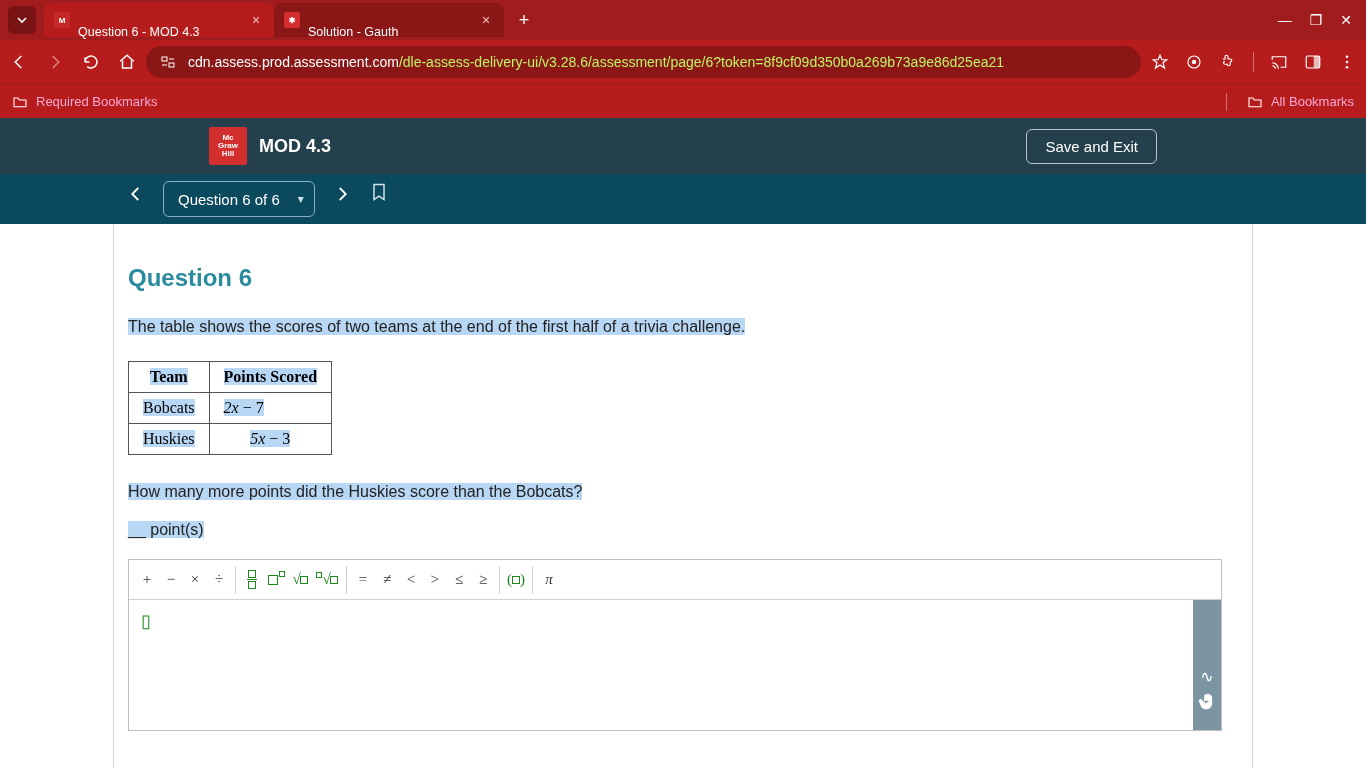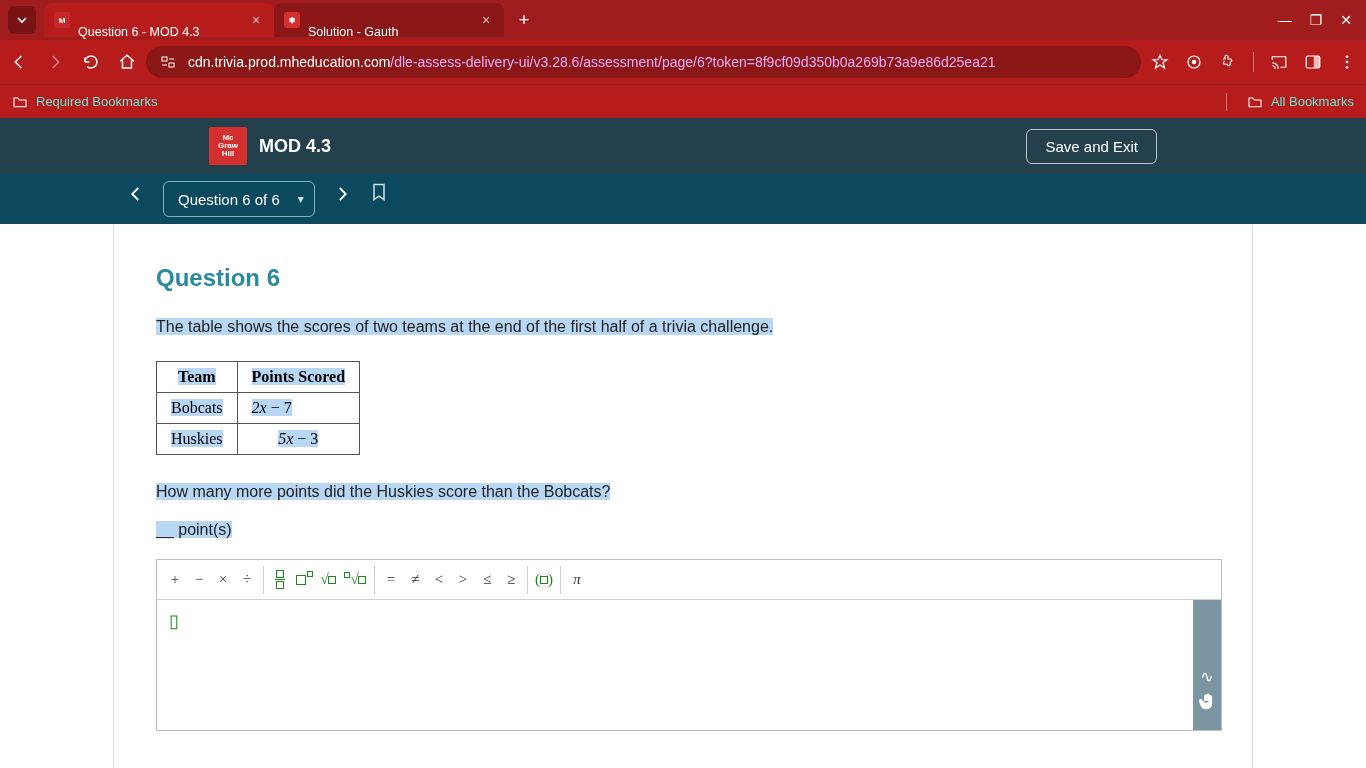--- a/index.html
+++ b/index.html
@@ -21,25 +21,25 @@
   .window-controls { margin-left:auto; display:flex; gap:18px; padding-right:14px; color:#fff; }
   .window-controls span { font-size:14px; }
 
   .toolbar { display:flex; align-items:center; height:44px; background:#b71c1c; padding: 0 10px; gap:10px; }
   .nav-icons { display:flex; align-items:center; gap:18px; color:#fff; }
   .nav-icons svg { width:18px; height:18px; }
   .addressbar { flex:1; display:flex; align-items:center; height:32px; background:#8a1616; border-radius:16px; padding:0 12px; gap:10px; color:#f4c7c7; font-size:14px; }
   .addressbar .site-chip { width:20px; height:20px; display:flex; align-items:center; justify-content:center; }
   .addressbar .url { white-space:nowrap; overflow:hidden; }
   .addressbar .url .host { color:#ffffff; }
-  .addressbar .url .rest { color:#f0abfc; }
+  .addressbar .url .rest { color:#bef264; }
   .right-icons { display:flex; align-items:center; gap:16px; color:#fff; }
   .right-icons .sep { width:1px; height:20px; background:#d07070; }
 
-  .bookmarksbar { display:flex; align-items:center; height:34px; background:#b71c1c; padding:0 12px; color:#5eead4; font-size:13px; border-top:1px solid #a11c1c; }
+  .bookmarksbar { display:flex; align-items:center; height:34px; background:#b71c1c; padding:0 12px; color:#f9a8d4; font-size:13px; border-top:1px solid #a11c1c; }
   .bookmarksbar .left { display:flex; align-items:center; gap:8px; }
   .bookmarksbar .right { margin-left:auto; display:flex; align-items:center; gap:8px; }
   .bookmarksbar .sep { width:1px; height:18px; background:#d07070; margin-right:12px; }
 
   
   .app-header { background:#23404c; height:56px; display:flex; align-items:center; padding:0 0; }
   .app-header-inner { width:948px; margin:0 auto; display:flex; align-items:center; }
   .brand { display:flex; align-items:center; gap:12px; }
   .brand-logo { width:38px; height:38px; background:#d32f2f; color:#fff; font-size:8px; font-weight:bold; display:flex; flex-direction:column; align-items:center; justify-content:center; line-height:1; border-radius:2px; }
   .brand-title { color:#fff; font-weight:bold; font-size:18px; }
@@ -47,21 +47,21 @@
 
   .subnav { background:#0b4a5e; height:50px; display:flex; align-items:center; }
   .subnav-inner { width:1120px; margin:0 auto; display:flex; gap:14px; }
   .arrow-btn { width:26px; height:26px; display:flex; align-items:center; justify-content:center; color:#fff; }
   .q-select { border:1px solid #87b0bd; color:#fff; border-radius:6px; height:36px; padding:0 34px 0 14px; font-size:15px; display:flex; align-items:center; position:relative; }
   .q-select::after { content:"▾"; position:absolute; right:10px; font-size:12px; color:#cfe2e8; }
   .bookmark-icon { color:#cfe2e8; }
 
   
   .page-bg { background:#fff; height: calc(768px - 40px - 44px - 34px - 56px - 50px); overflow:auto; }
-  .content-wrap { width:1140px; margin:0 auto; background:#fff; border-left:1px solid #d9d9d9; border-right:1px solid #d9d9d9; min-height:100%; padding:40px 30px 0 42px; position:relative;}
+  .content-wrap { width:1140px; margin:0 auto; background:#fff; border-left:1px solid #d9d9d9; border-right:1px solid #d9d9d9; min-height:100%; padding:40px 30px 0 14px; position:relative;}
   .q-title { color:#2a8a9e; font-size:24px; font-weight:600; margin-bottom:26px; }
   .hl { background:#b7d7f4; }
   p.body { font-size:16px; color:#222; margin-bottom:20px; }
   .data-table { border-collapse:collapse; margin-bottom:28px;margin-top:25px; }
   .data-table th, .data-table td { border:1px solid #555; padding:6px 14px; font-size:16px; }
   .data-table th { font-family: "Times New Roman", serif; font-weight:bold; }
   .data-table td { font-family: "Times New Roman", serif; }
   .expr { font-style:italic; font-family:"Times New Roman", serif; }
   .blank-line { display:inline-block; }
 
@@ -135,21 +135,21 @@
     </div>
     <div class="addressbar">
       <span class="site-chip">
         <svg width="16" height="16" viewBox="0 0 16 16">
             <rect x="2" y="3" width="5" height="4" stroke="#fff" fill="none"></rect>
             <rect x="9" y="9" width="5" height="4" stroke="#fff" fill="none"></rect>
             <path d="M2 11h5M14 5H9" stroke="#fff"></path>
           </svg>
       </span>
       <span class="url">
-        <span class="host">cdn.trivia.prod.mheducation.com</span><span class="rest">/dle-assess-delivery-ui/v3.28.6/assessment/page/6?token=8f9cf09d350b0a269b73a9e86d25ea21</span>
+        <span class="host">cdn.assess.prod.assessment.com</span><span class="rest">/dle-assess-delivery-ui/v3.28.6/assessment/page/6?token=8f9cf09d350b0a269b73a9e86d25ea21</span>
       </span>
     </div>
     <div class="right-icons">
       <span>
         <svg width="18" height="18" viewBox="0 0 24 24">
             <path d="M12 3l2.5 6H21l-5 4 2 7-6-4-6 4 2-7-5-4h6.5z" stroke="#fff" stroke-width="1.6" fill="none"></path>
           </svg>
       </span>
       <span>
         <svg width="18" height="18" viewBox="0 0 24 24">

